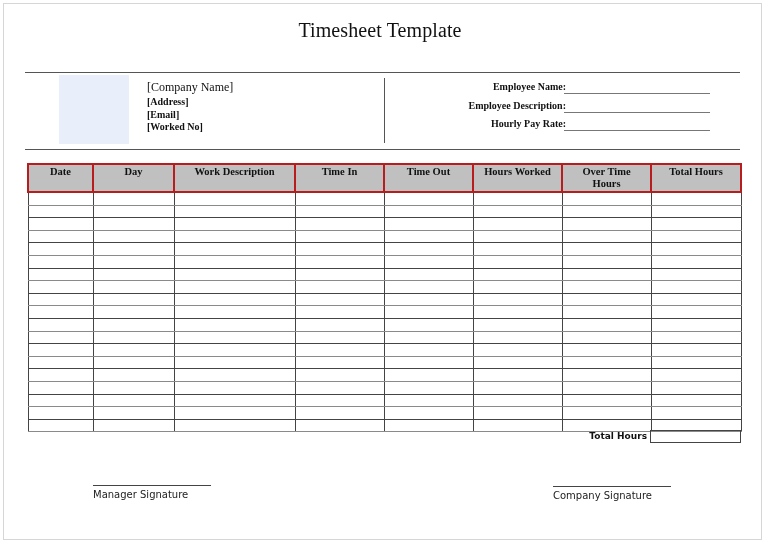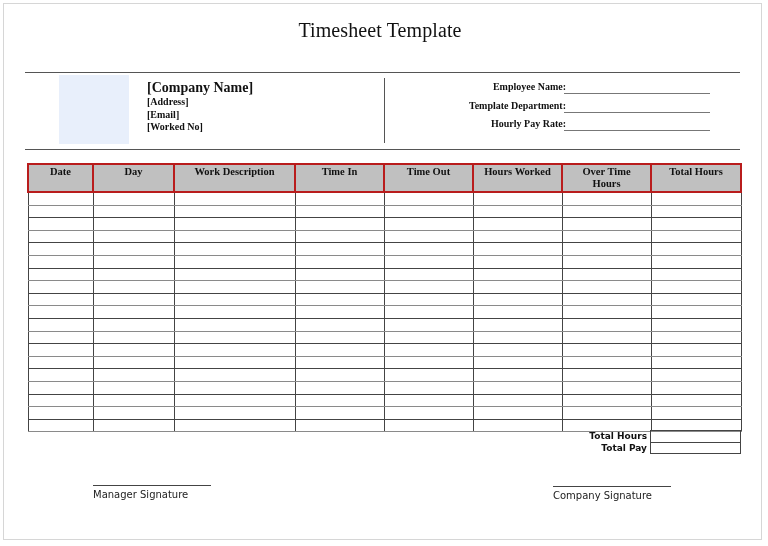--- a/index.html
+++ b/index.html
@@ -2,21 +2,21 @@
 <html><head>
 <meta charset="utf-8">
 <style>
   html, body { margin: 0; padding: 0; background: #ffffff; }
   body { width: 768px; height: 546px; position: relative; overflow: hidden; font-family: "Liberation Serif", serif; color: #111; }
   .page { position: absolute; left: 3px; top: 3px; width: 759px; height: 537px; border: 1px solid #d6d6d6; background: #fff; box-sizing: border-box; }
   .title { position: absolute; left: 0; top: 19px; width: 760px; text-align: center; font-size: 20px; font-family: "Liberation Serif", serif; color: #111; letter-spacing: 0.1px; }
   .hrule { position: absolute; left: 25px; width: 715px; height: 0; border-top: 1.5px solid #555; }
   .logo-box { position: absolute; left: 59px; top: 75px; width: 70px; height: 69px; background: #e8effb; }
   .company { position: absolute; left: 147px; top: 79px; }
-  .company-name { font-size: 14px; font-weight: bold; line-height: 17px; }
+  .company-name { font-size: 12px; font-weight: normal; line-height: 17px; }
   .company-line { font-size: 10px; font-weight: bold; line-height: 12.5px; }
   .vdivider { position: absolute; left: 384px; top: 78px; width: 0; height: 65px; border-left: 1px solid #555; }
   .emp-row { position: absolute; left: 388px; width: 330px; height: 14px; }
   .emp-label { position: absolute; right: 152px; top: 0; font-size: 10px; font-weight: bold; white-space: nowrap; }
   .emp-line { position: absolute; left: 176px; top: 12px; width: 146px; border-top: 1px solid #777; }
   table.ts { position: absolute; left: 27px; top: 163px; border-collapse: collapse; table-layout: fixed; width: 713px; }
   table.ts th { background: #c0c0c0; border: 2px solid #b91c1c; font-size: 10.5px; font-weight: bold; font-family: "Liberation Serif", serif; height: 25px; padding: 0 2px; vertical-align: top; line-height: 12px; padding-top: 1px; color: #111; }
   table.ts td { border: 1px solid #444; height: 11.6px; padding: 0; }
   table.ts tr.alt td { border-bottom-color: #8a8a8a; }
   .totals { position: absolute; left: 540px; top: 430px; width: 200px; }
@@ -46,21 +46,21 @@
   <div class="company-line">[Worked No]</div>
 </div>
 
 <div class="vdivider"></div>
 
 <div class="emp-row" style="top:81px;">
   <span class="emp-label">Employee Name:</span>
   <div class="emp-line"></div>
 </div>
 <div class="emp-row" style="top:100px;">
-  <span class="emp-label">Template Department:</span>
+  <span class="emp-label">Employee Description:</span>
   <div class="emp-line"></div>
 </div>
 <div class="emp-row" style="top:106px;margin-top:12px;">
   <span class="emp-label">Hourly Pay Rate:</span>
   <div class="emp-line"></div>
 </div>
 
 <table class="ts">
   <colgroup id="colgroup">
       <col style="width: 65px;">
@@ -276,24 +276,20 @@
         <td></td>
       </tr>
     </tbody>
 </table>
 
 <div class="totals">
   <div class="tot-row">
     <span class="tot-label">Total Hours</span>
     <div class="tot-box"></div>
   </div>
-  <div class="tot-row">
-    <span class="tot-label">Total Pay</span>
-    <div class="tot-box" style="border-top:none;"></div>
-  </div>
 </div>
 
 <div class="sig" style="left:93px; top:485px;">
   <div class="sig-line"></div>
   <div class="sig-label">Manager Signature</div>
 </div>
 
 <div class="sig" style="left:553px; top:486px;">
   <div class="sig-line"></div>
   <div class="sig-label">Company Signature</div>

